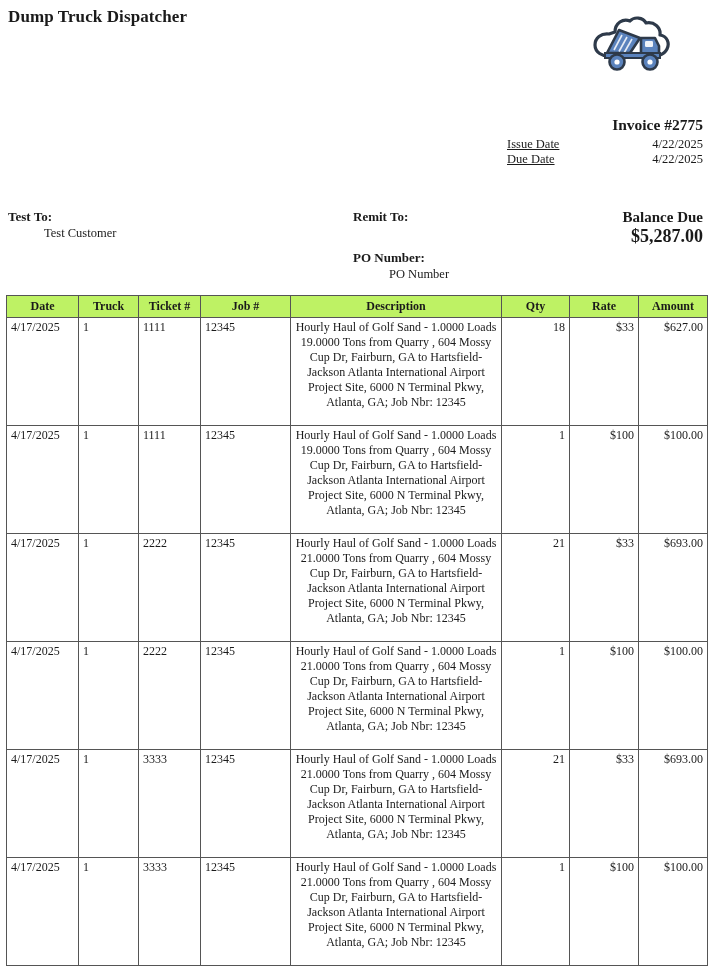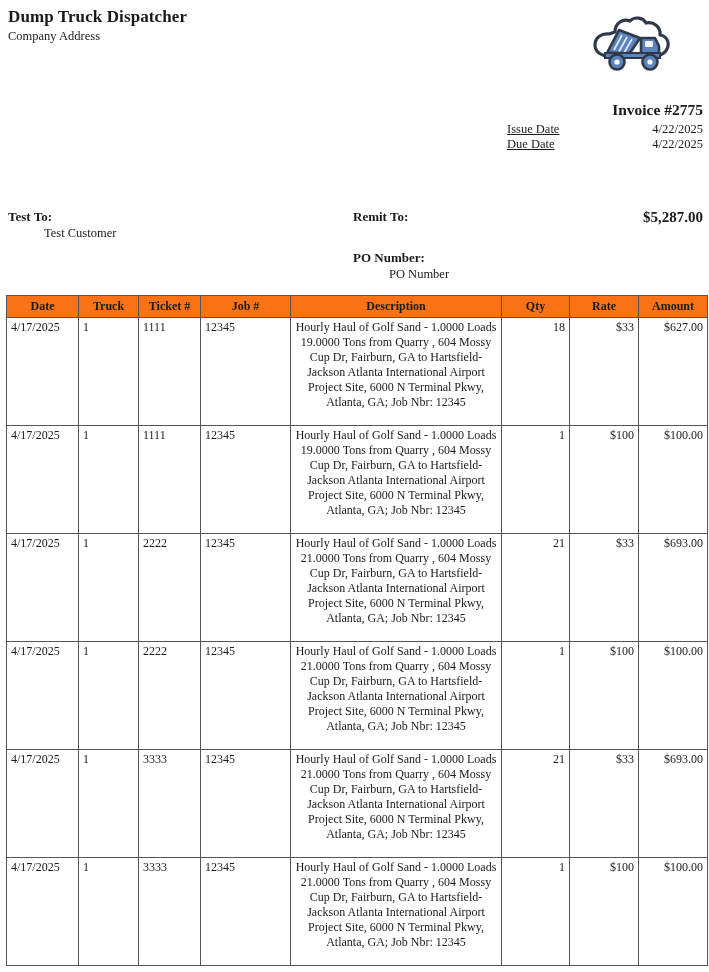--- a/index.html
+++ b/index.html
@@ -46,21 +46,21 @@
     height: 78px;
     display: flex;
     align-items: center;
     justify-content: center;
   }
   .logo-box svg { display: block; }
 
   
   .meta {
     position: absolute;
-    top: 100px;
+    top: 115px;
     right: 6px;
     width: 300px;
     text-align: right;
   }
   .invoice-number {
     font-size: 15.5px;
     font-weight: bold;
     line-height: 19px;
     margin-bottom: 3px;
   }
@@ -123,21 +123,21 @@
     font-weight: bold;
     line-height: 17px;
     margin-top: 24px;
   }
   .balance-title {
     font-size: 15px;
     font-weight: bold;
     line-height: 19px;
   }
   .balance-amount {
-    font-size: 15px;
+    font-size: 18px;
     font-weight: bold;
     line-height: 19px;
   }
 
   
   .items-wrap {
     position: absolute;
     top: 295px;
     left: 6px;
     width: 697px;
@@ -148,21 +148,21 @@
     table-layout: fixed;
   }
   table.items th,
   table.items td {
     border: 1px solid #555555;
     font-size: 12px;
     line-height: 15px;
     vertical-align: top;
   }
   table.items th {
-    background: #f97316;
+    background: #bef264;
     font-weight: bold;
     text-align: center;
     padding: 3px 2px 3px 2px;
     height: 21px;
     line-height: 15px;
     vertical-align: middle;
   }
   table.items td {
     padding: 2px 4px 2px 4px;
   }
@@ -185,21 +185,20 @@
   th.c-amount  { width: 69px; }
 
   tr.item-row { height: 108px; }
   .desc-text { white-space: pre-line; }
 </style>
 </head>
 <body>
 
 <div class="header">
   <div class="company-name">Dump Truck Dispatcher</div>
-  <div class="company-address">Company Address</div>
 
   <div class="logo-box">
     <span>
       <svg width="92" height="62" viewBox="0 0 92 62" aria-hidden="true">
 
         <path d="M30 16 C30 7 38 2 45 5 C49 0.5 58 1 61 7
                  C69 5.5 76 11 75 19 C82 20 85 27 82 33
                  C79 39 71 41 64 40 L26 40 C17 41 10 36 10 29
                  C10 22 16 17 24 18 Z" fill="#ffffff" stroke="#2e3a4a" stroke-width="3.2" stroke-linejoin="round"></path>
 
@@ -245,20 +244,21 @@
   </div>
 
   <div class="col-remit">
     <div class="party-title">Remit To:</div>
     <div class="party-text"></div>
     <div class="po-title">PO Number:</div>
     <div class="party-text">PO Number</div>
   </div>
 
   <div class="col-balance">
+    <div class="balance-title">Balance Due</div>
     <div class="balance-amount">$5,287.00</div>
   </div>
 </div>
 
 <div class="items-wrap">
   <table class="items">
     <thead>
       <tr>
         <th class="c-date">Date</th>
         <th class="c-truck">Truck</th>

